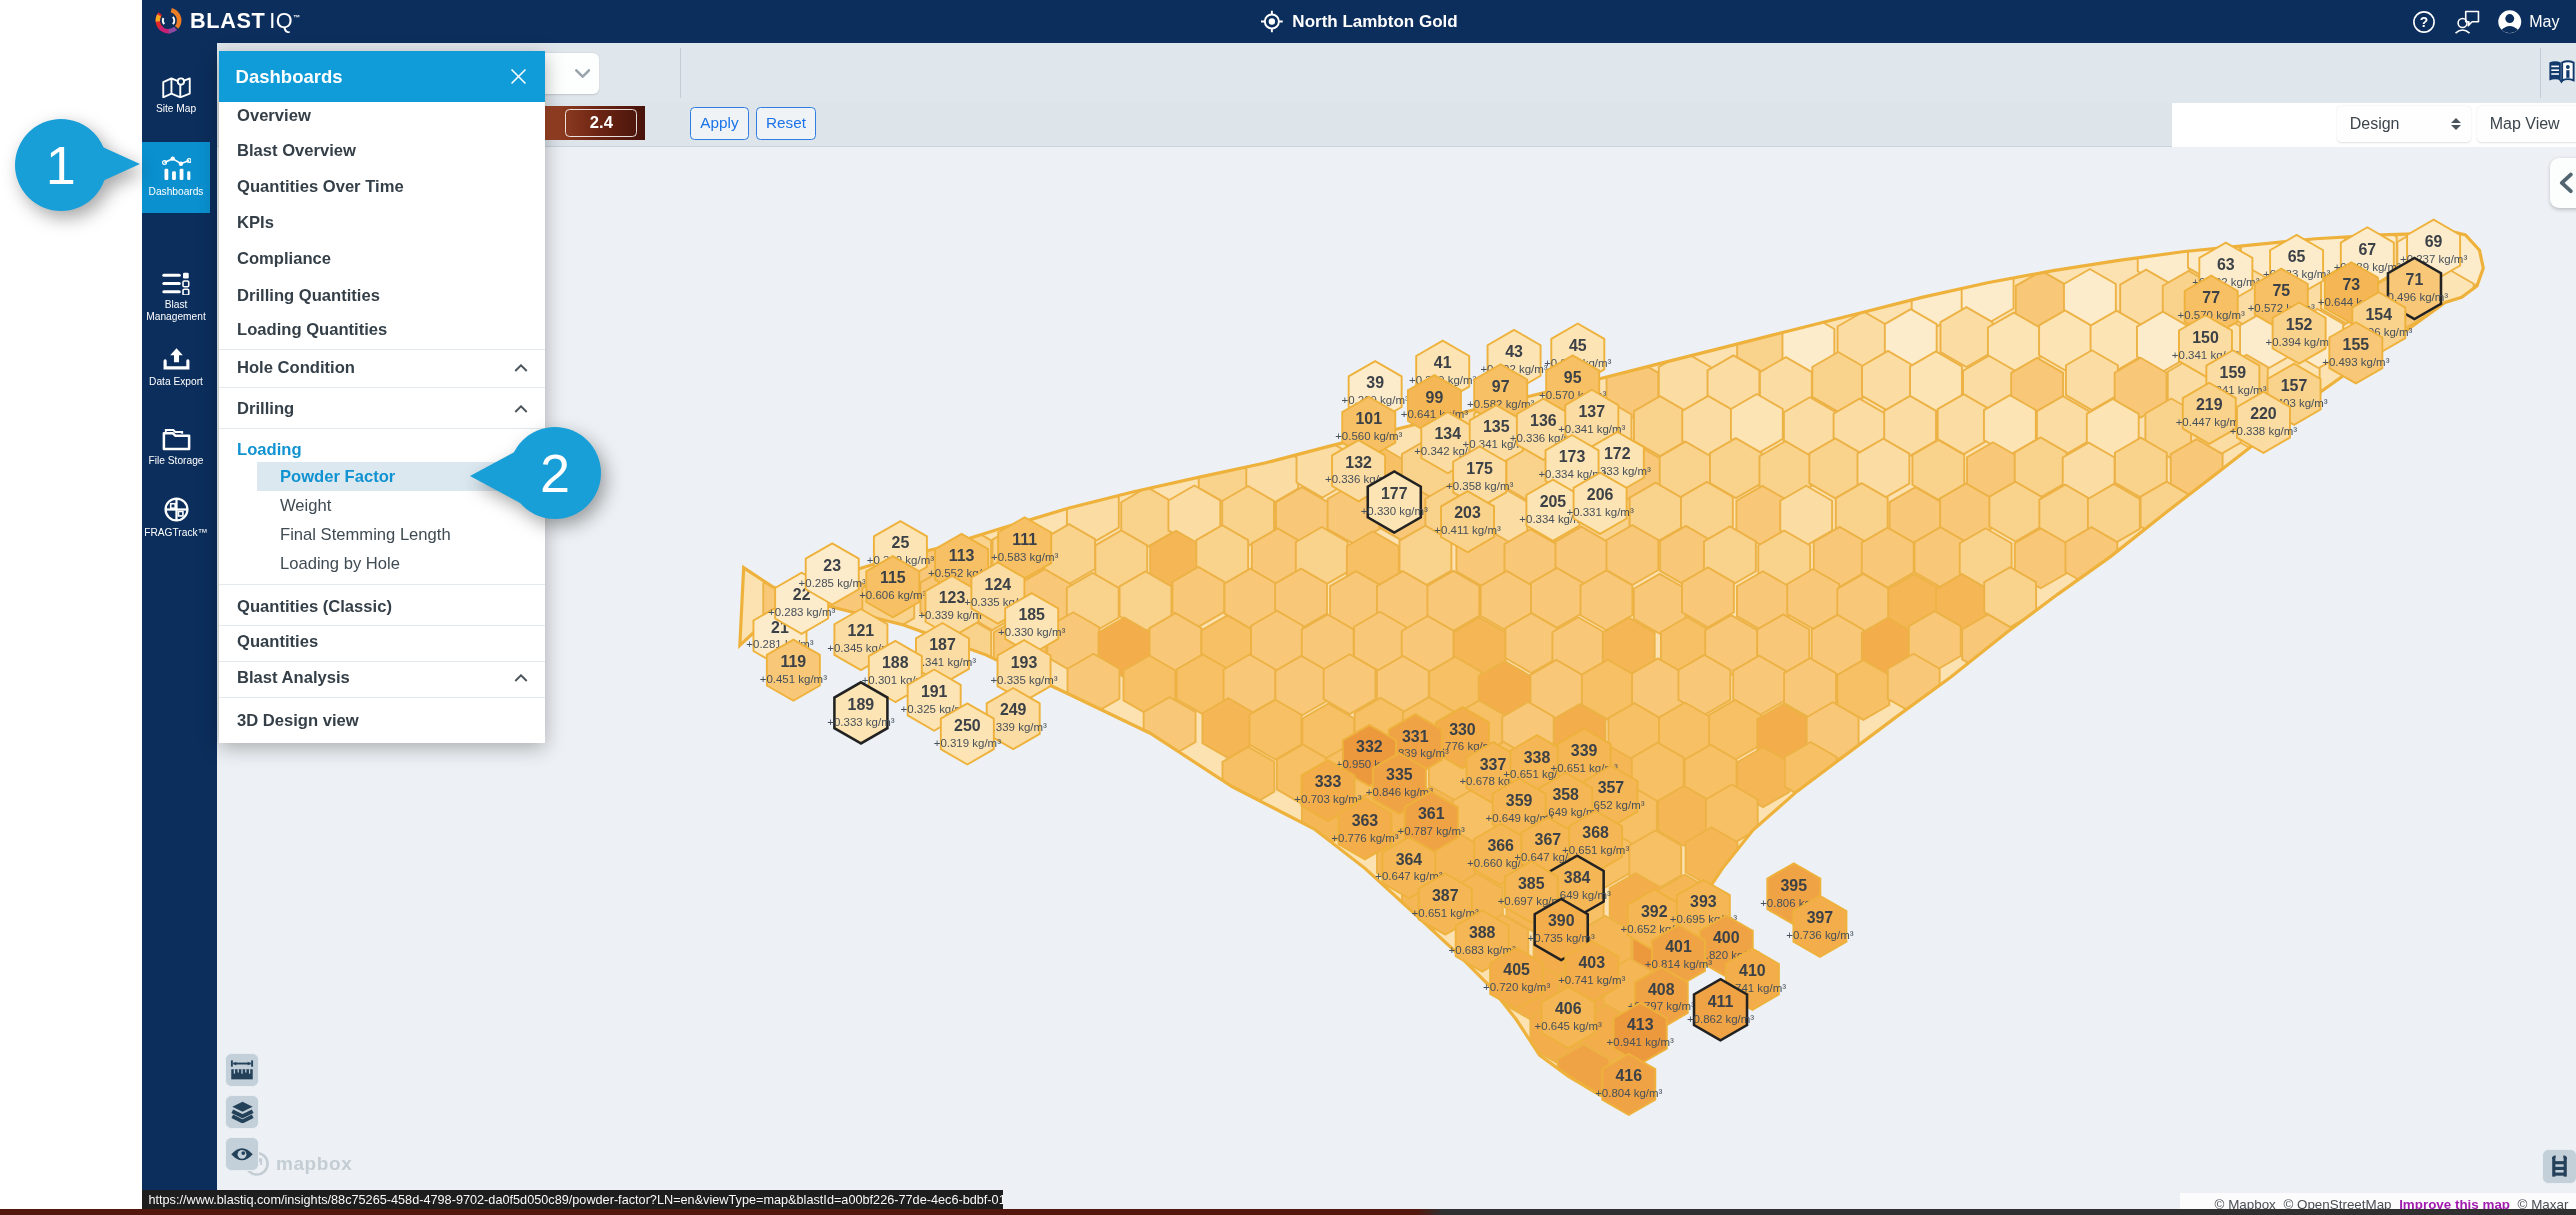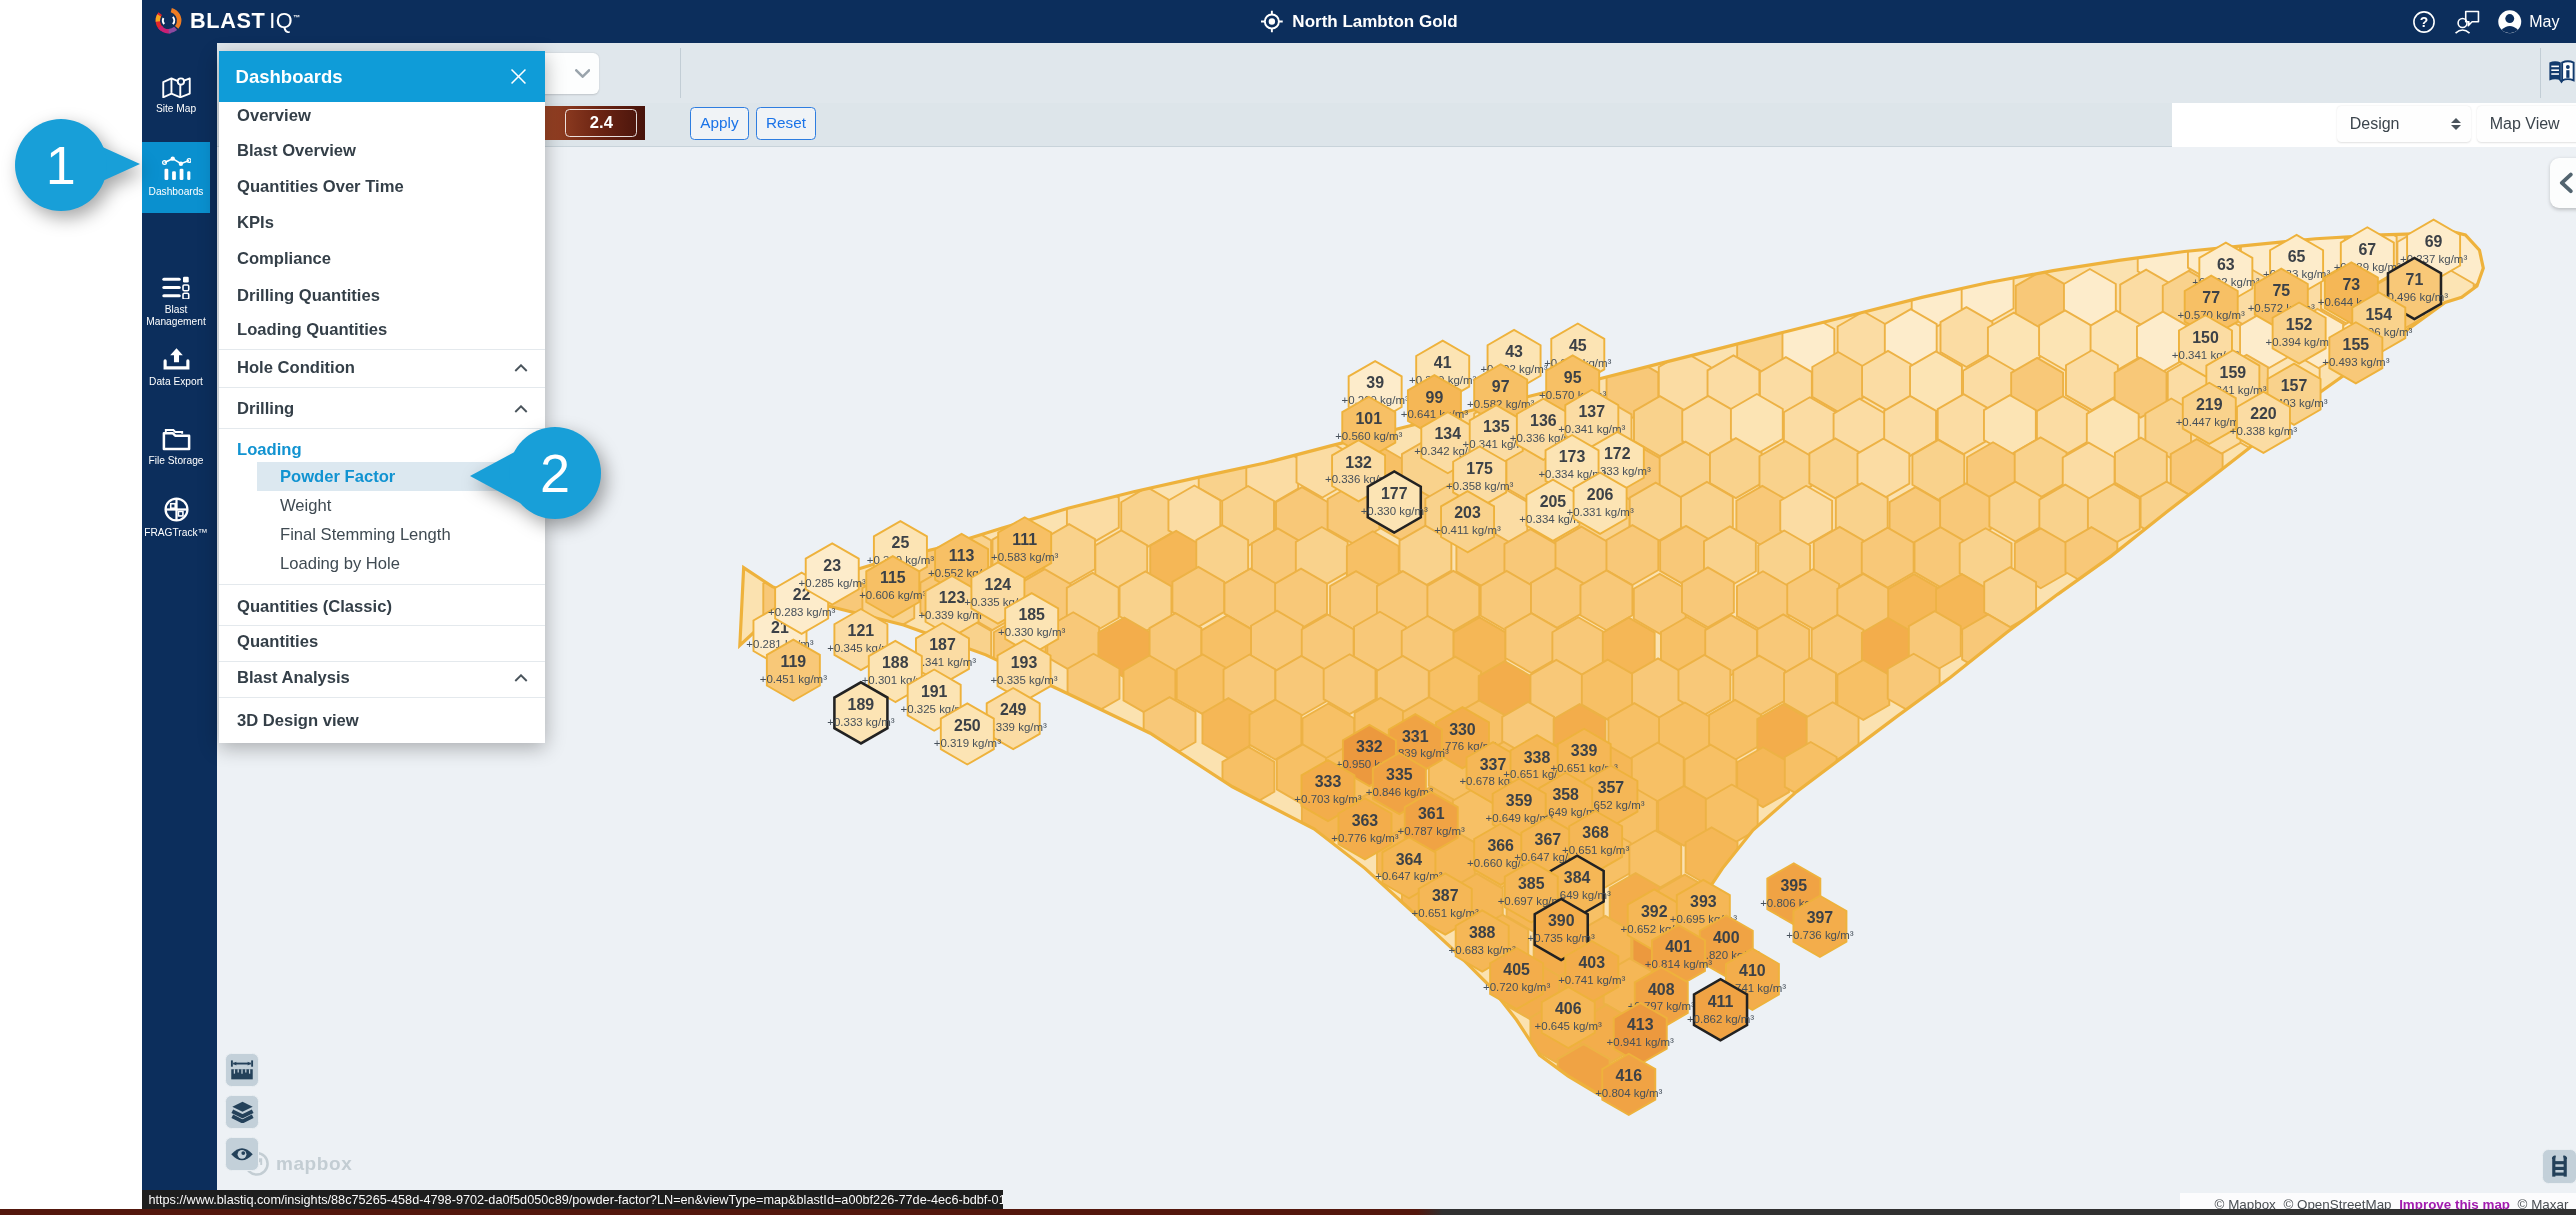--- a/index.html
+++ b/index.html
@@ -965,21 +965,21 @@
             <rect x="40" y="24" width="5" height="14" rx="2"></rect>
           </g>
         <polyline points="4,10 17,4 30,12 43,7" fill="none" stroke="#fff" stroke-width="2.5"></polyline>
         <circle cx="17" cy="4" r="3.5" fill="#fff"></circle>
           <circle cx="30" cy="12" r="3.5" fill="#fff"></circle>
         <circle cx="4" cy="10" r="3" fill="none" stroke="#fff" stroke-width="2"></circle>
           <circle cx="43" cy="7" r="3" fill="none" stroke="#fff" stroke-width="2"></circle>
       </svg>
       <span class="lbl">Dashboards</span>
     </div>
-    <div class="side-item" style="top:224px;height:61px;justify-content:flex-end;">
+    <div class="side-item" style="top:224px;height:61px;justify-content:center;">
       <svg width="28" height="23" viewBox="0 0 44 36">
         <g stroke="#fff" stroke-width="5" stroke-linecap="round">
             <line x1="3" y1="5" x2="27" y2="5"></line>
             <line x1="3" y1="18" x2="27" y2="18"></line>
             <line x1="3" y1="31" x2="27" y2="31"></line>
           </g>
         <rect x="33" y="1" width="9" height="9" rx="2" fill="#fff"></rect>
         <rect x="33" y="14" width="9" height="9" rx="2" fill="none" stroke="#fff" stroke-width="2.5"></rect>
         <rect x="33" y="27" width="9" height="9" rx="2" fill="none" stroke="#fff" stroke-width="2.5"></rect>
       </svg>

